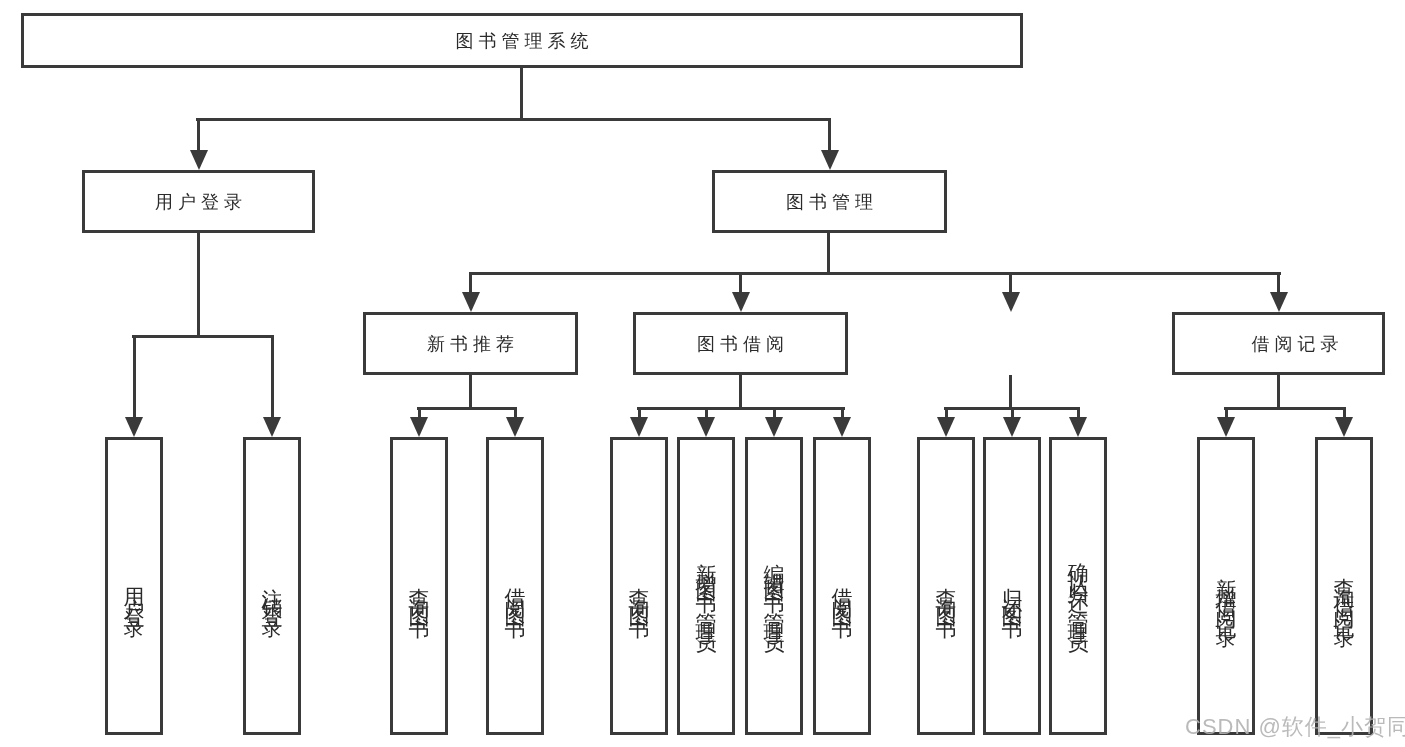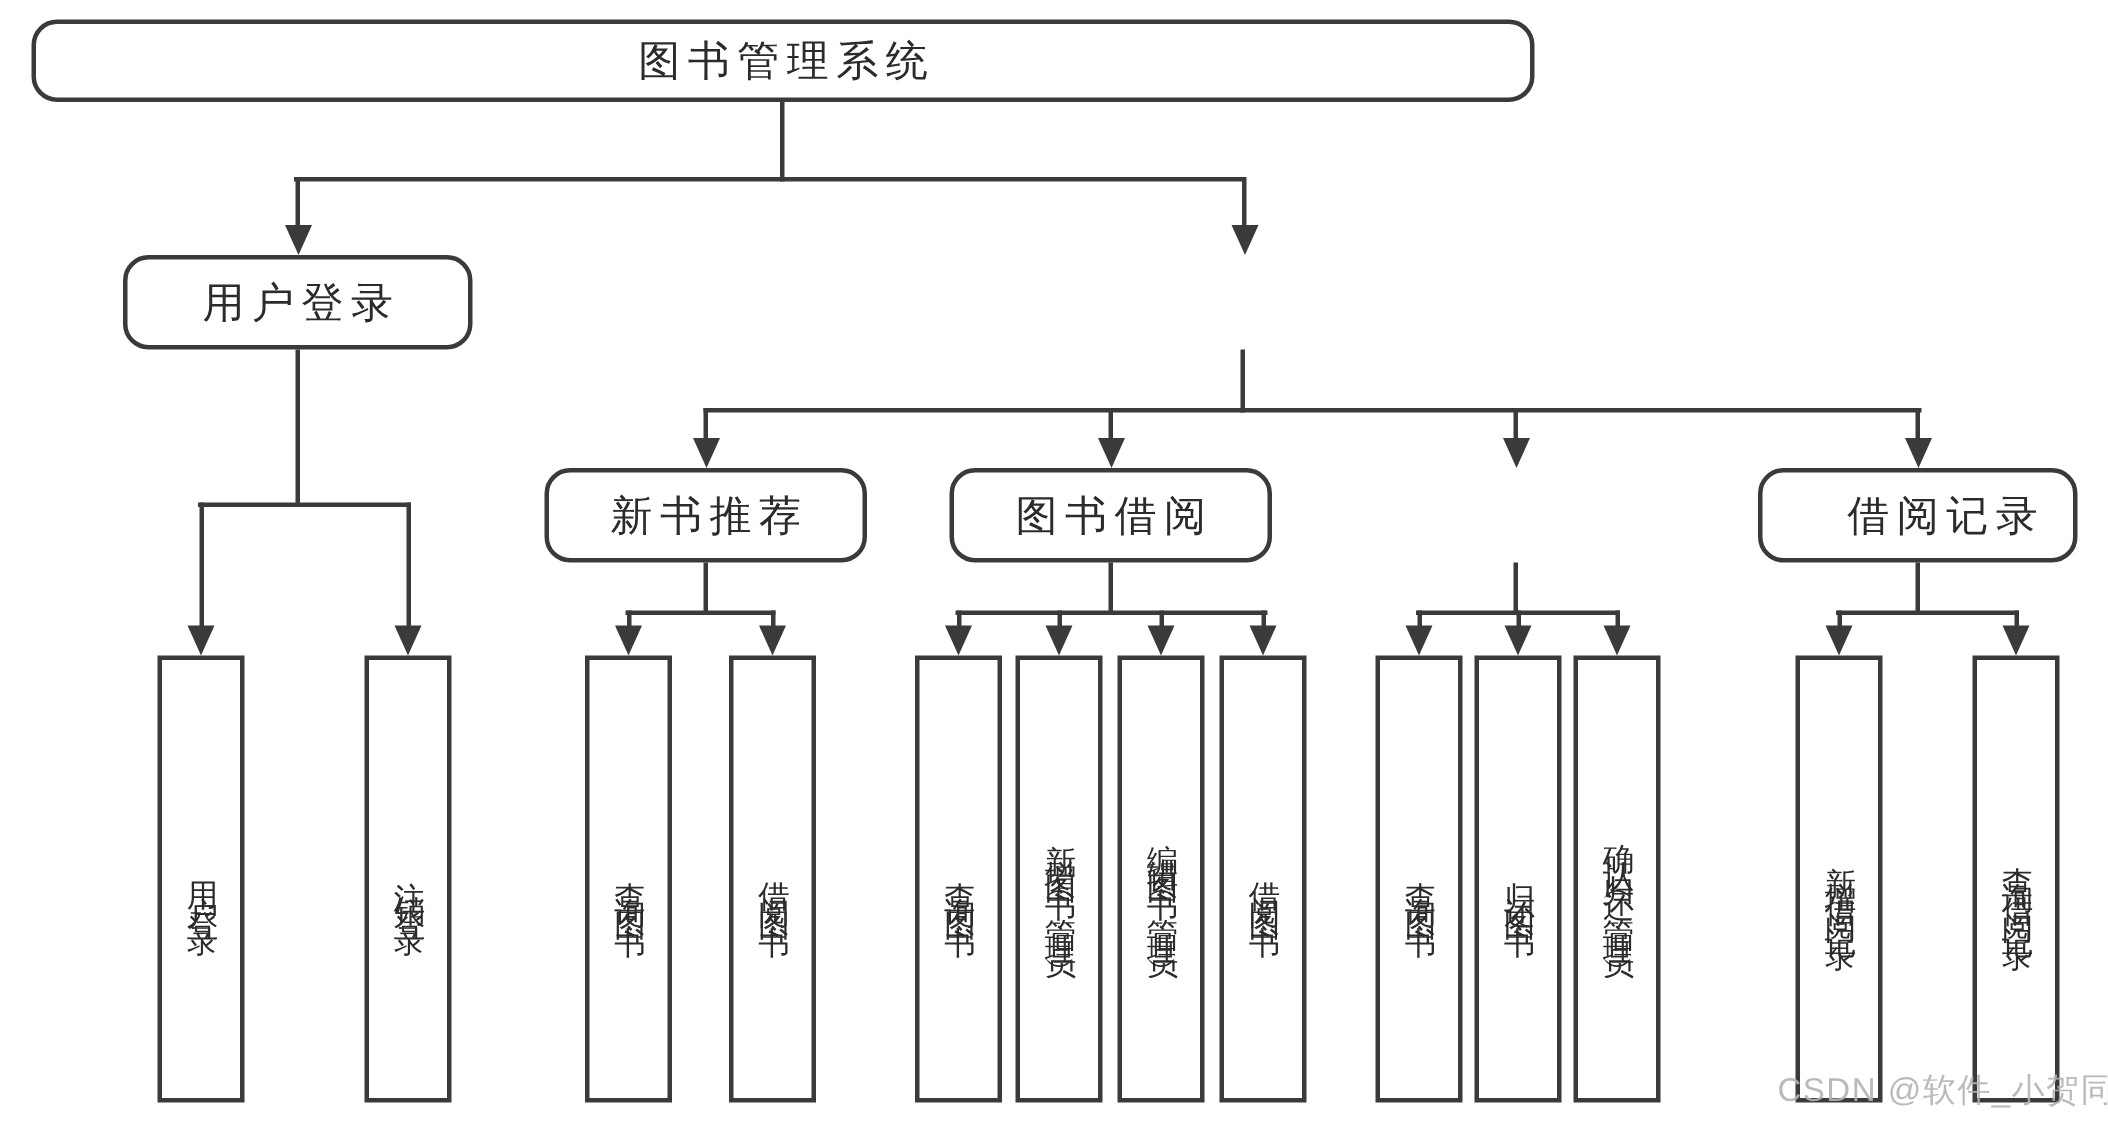--- a/index.html
+++ b/index.html
@@ -11,21 +11,21 @@
   html,body{margin:0;padding:0;background:var(--bg);}
   .stage{
     position:relative;width:1405px;height:747px;background:var(--bg);
     font-family:"Liberation Sans",sans-serif;overflow:hidden;
   }
   .box{
     position:absolute;box-sizing:border-box;border:3px solid var(--line);
     background:#fff;display:flex;align-items:center;justify-content:center;
     color:var(--text);
   }
-  .h-label{font-size:28px;letter-spacing:5px;white-space:nowrap;padding-left:5px;border-radius:17px;}
+  .h-label{font-size:18px;letter-spacing:5px;white-space:nowrap;padding-left:5px;}
   .v-label{
     writing-mode:vertical-rl;text-orientation:mixed;
     font-size:21px;letter-spacing:10px;padding-top:10px;
   }
   .vline{position:absolute;width:3px;background:var(--line);}
   .hline{position:absolute;height:3px;background:var(--line);}
   .arrow{
     position:absolute;width:0;height:0;
     border-left:9px solid transparent;border-right:9px solid transparent;
     border-top:20px solid var(--line);
@@ -43,20 +43,21 @@
   <div class="box h-label" style="left:21px;top:13px;width:1002px;height:55px;">图书管理系统</div>
 
   <div class="vline" style="left:520px;top:66px;height:55px;"></div>
   <div class="hline" style="left:196px;top:118px;width:634px;"></div>
   <div class="vline" style="left:197px;top:118px;height:34px;"></div>
   <div class="arrow" style="left:190px;top:150px;"></div>
   <div class="vline" style="left:828px;top:118px;height:34px;"></div>
   <div class="arrow" style="left:821px;top:150px;"></div>
 
   <div class="box h-label" style="left:82px;top:170px;width:233px;height:63px;">用户登录</div>
+  <div class="box h-label" style="left:712px;top:170px;width:235px;height:63px;">图书管理</div>
 
   <div class="vline" style="left:197px;top:233px;height:105px;"></div>
   <div class="hline" style="left:132px;top:335px;width:142px;"></div>
   <div class="vline" style="left:133px;top:335px;height:84px;"></div>
   <div class="arrow" style="left:125px;top:417px;"></div>
   <div class="vline" style="left:271px;top:335px;height:84px;"></div>
   <div class="arrow" style="left:263px;top:417px;"></div>
 
   <div class="vline" style="left:827px;top:233px;height:42px;"></div>
   <div class="hline" style="left:469px;top:272px;width:812px;"></div>

